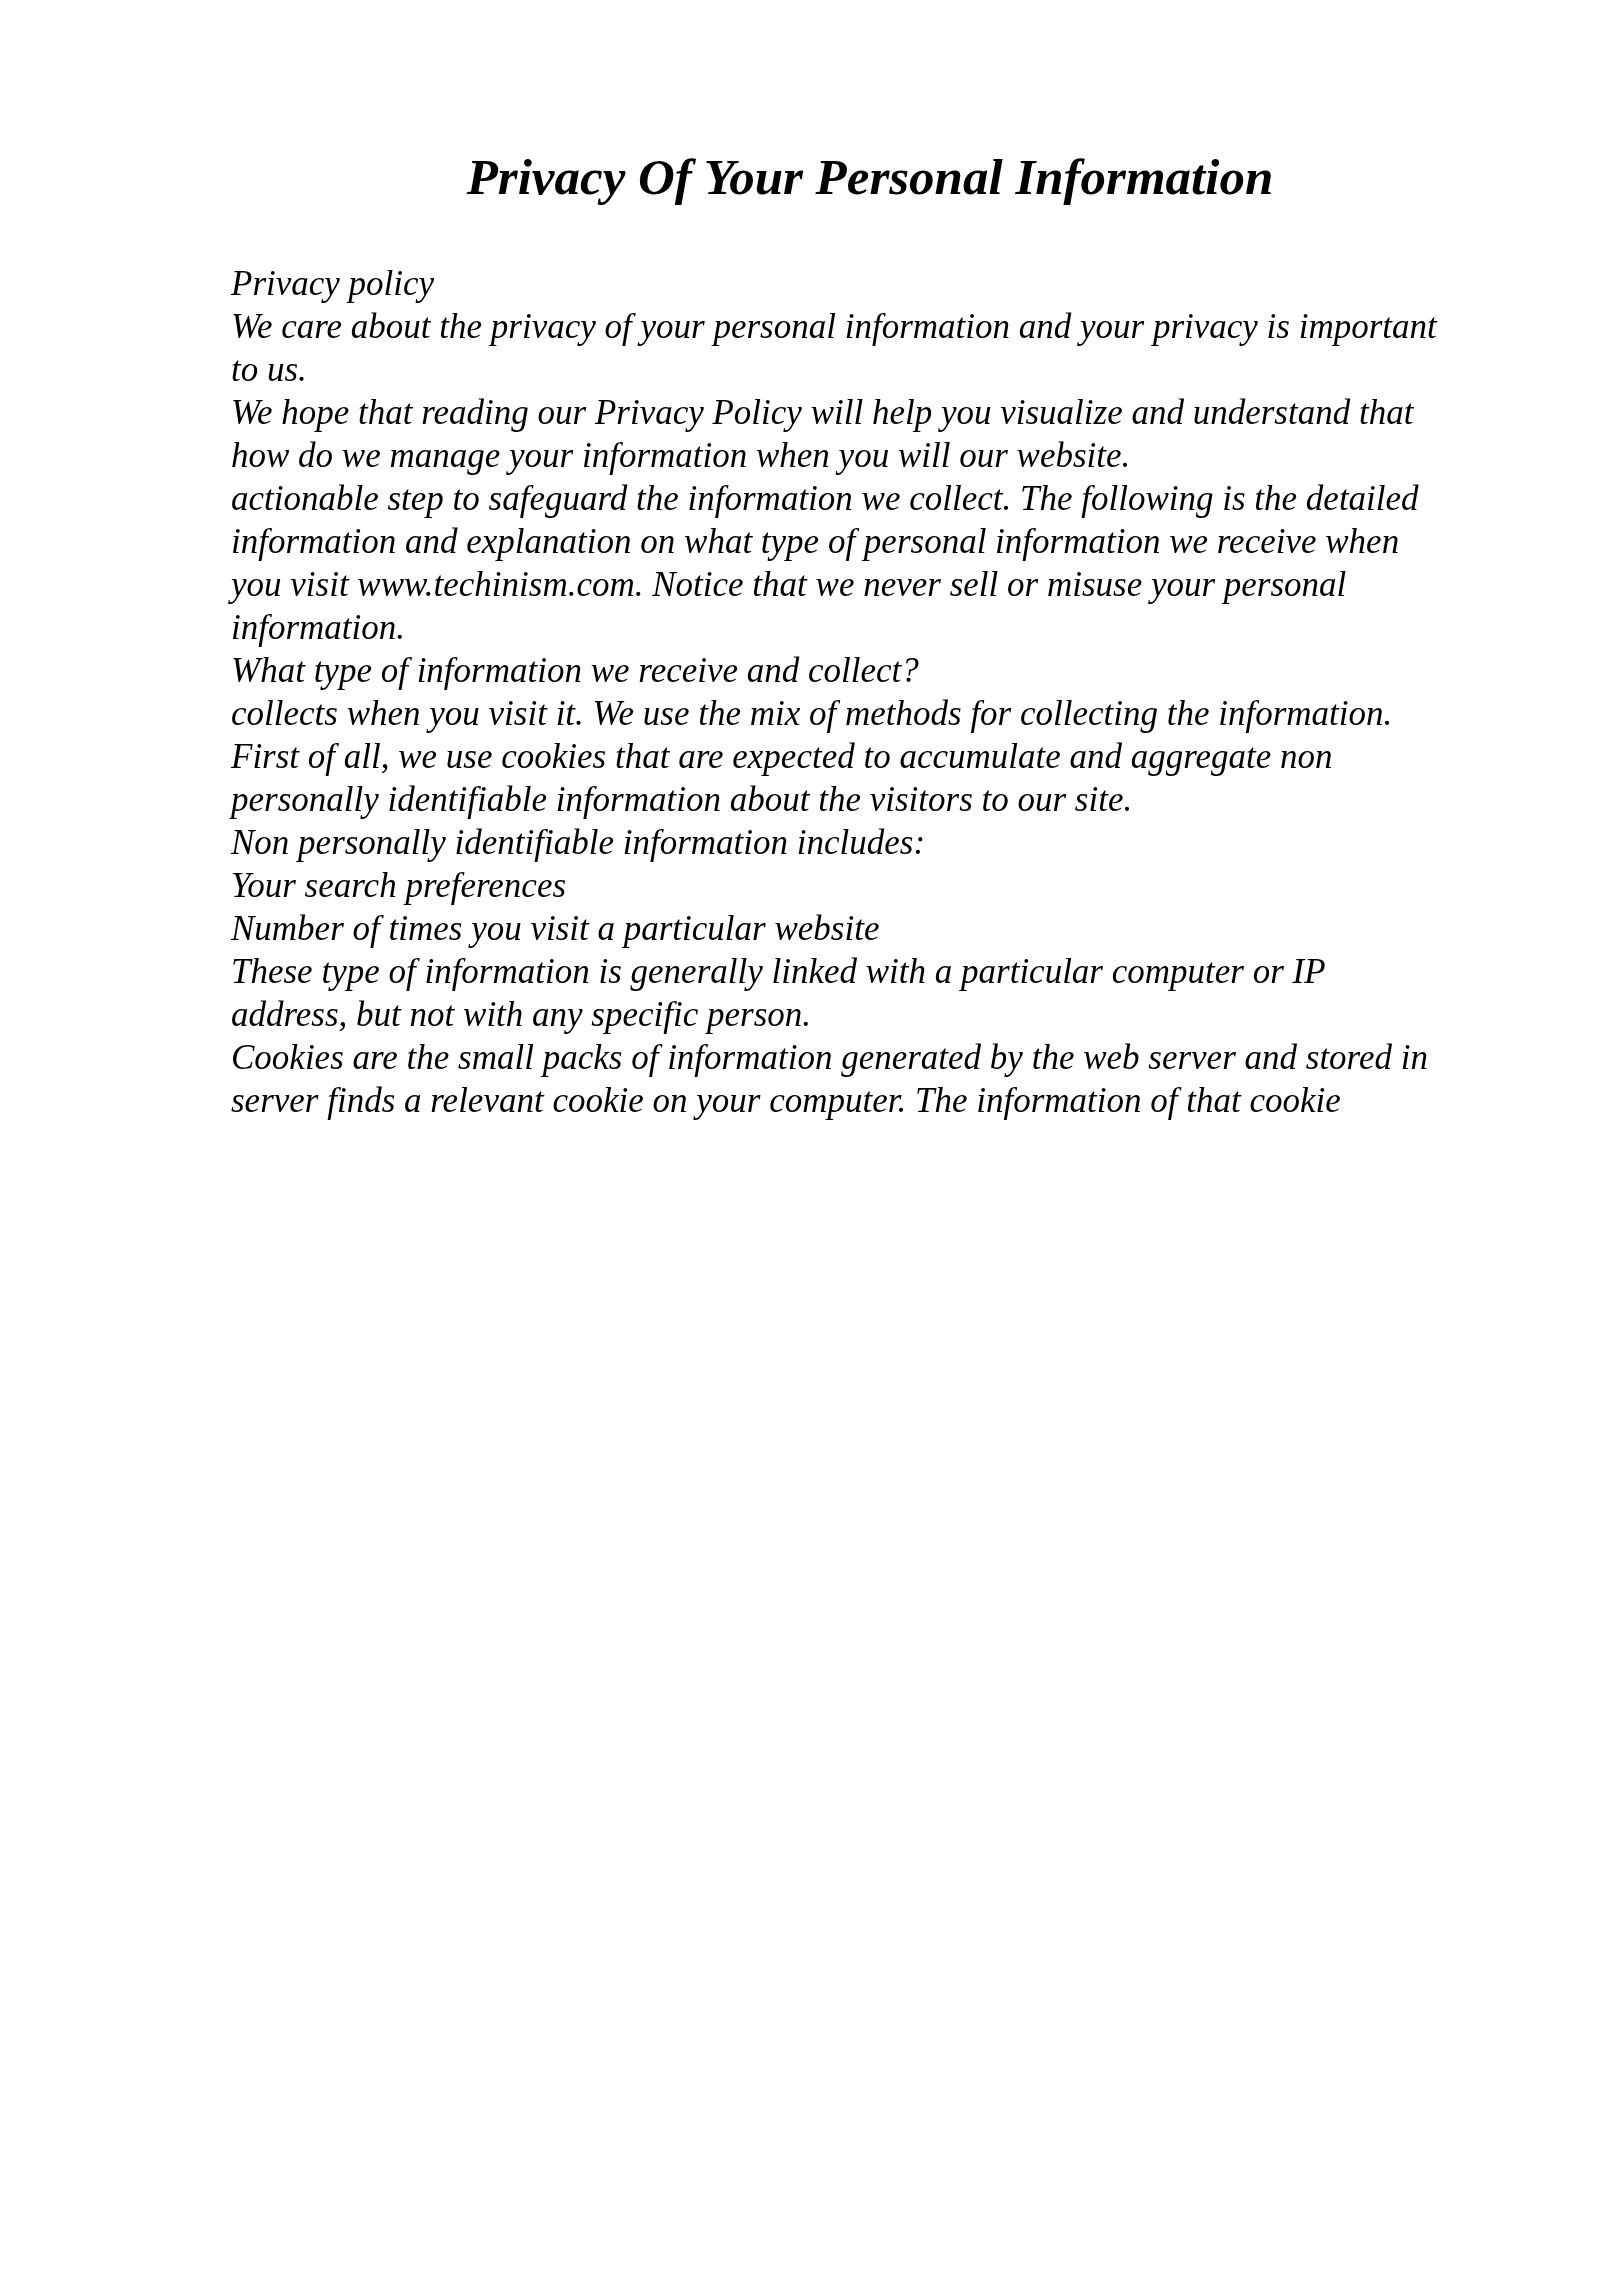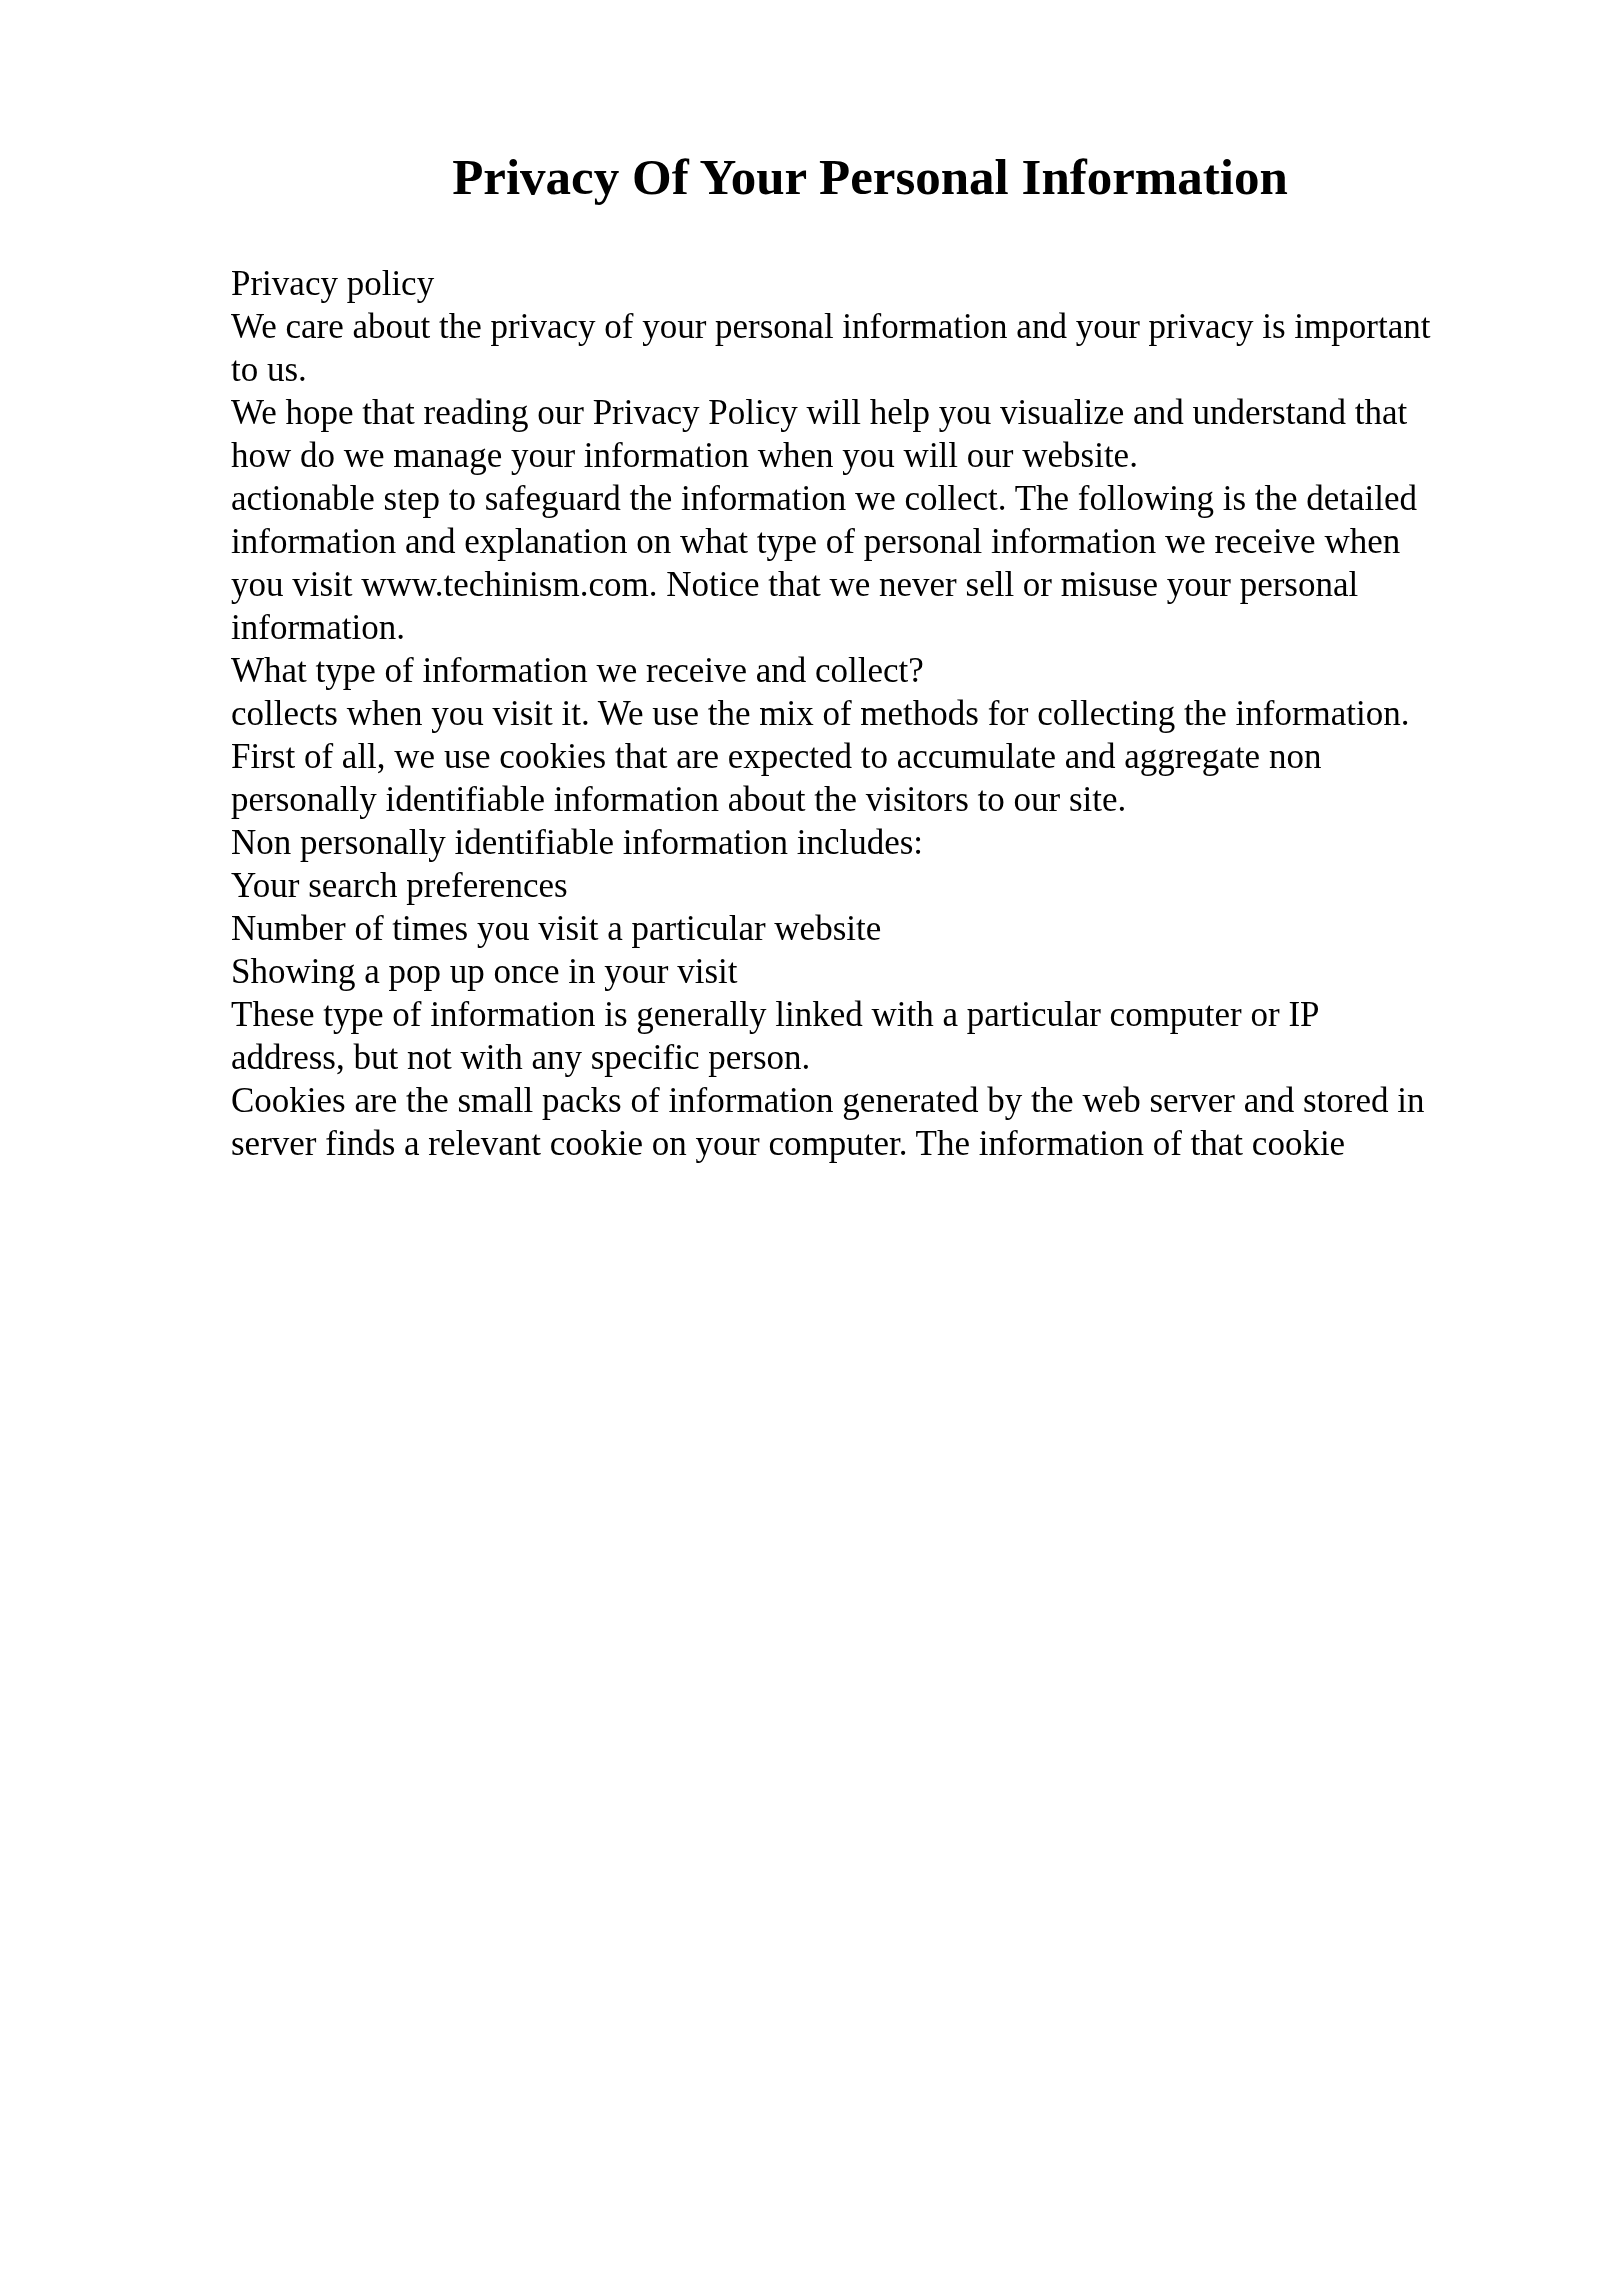--- a/index.html
+++ b/index.html
@@ -10,20 +10,21 @@
     color: #000000;
     font-family: "Liberation Serif", serif;
     overflow: hidden;
   }
   .page {
     box-sizing: border-box;
     width: 1622px;
     height: 1724px;
     padding: 150px 113px 0 231px;
     background: #ffffff;
+    font-style: italic;
   }
   .doc-title {
     margin: 0;
     text-align: center;
     font-weight: bold;
     font-size: 51px;
     line-height: 55px;
     font-family: "Liberation Serif", serif;
     white-space: nowrap;
   }
@@ -52,20 +53,19 @@
       <div class="line">information and explanation on what type of personal information we receive when</div>
       <div class="line">you visit www.techinism.com. Notice that we never sell or misuse your personal</div>
       <div class="line">information.</div>
       <div class="line">What type of information we receive and collect?</div>
       <div class="line">collects when you visit it. We use the mix of methods for collecting the information.</div>
       <div class="line">First of all, we use cookies that are expected to accumulate and aggregate non</div>
       <div class="line">personally identifiable information about the visitors to our site.</div>
       <div class="line">Non personally identifiable information includes:</div>
       <div class="line">Your search preferences</div>
       <div class="line">Number of times you visit a particular website</div>
-      <div class="line">Showing a pop up once in your visit</div>
       <div class="line">These type of information is generally linked with a particular computer or IP</div>
       <div class="line">address, but not with any specific person.</div>
       <div class="line">Cookies are the small packs of information generated by the web server and stored in</div>
       <div class="line">server finds a relevant cookie on your computer. The information of that cookie</div>
     </div>
 </div>
 
 
 </body></html>

